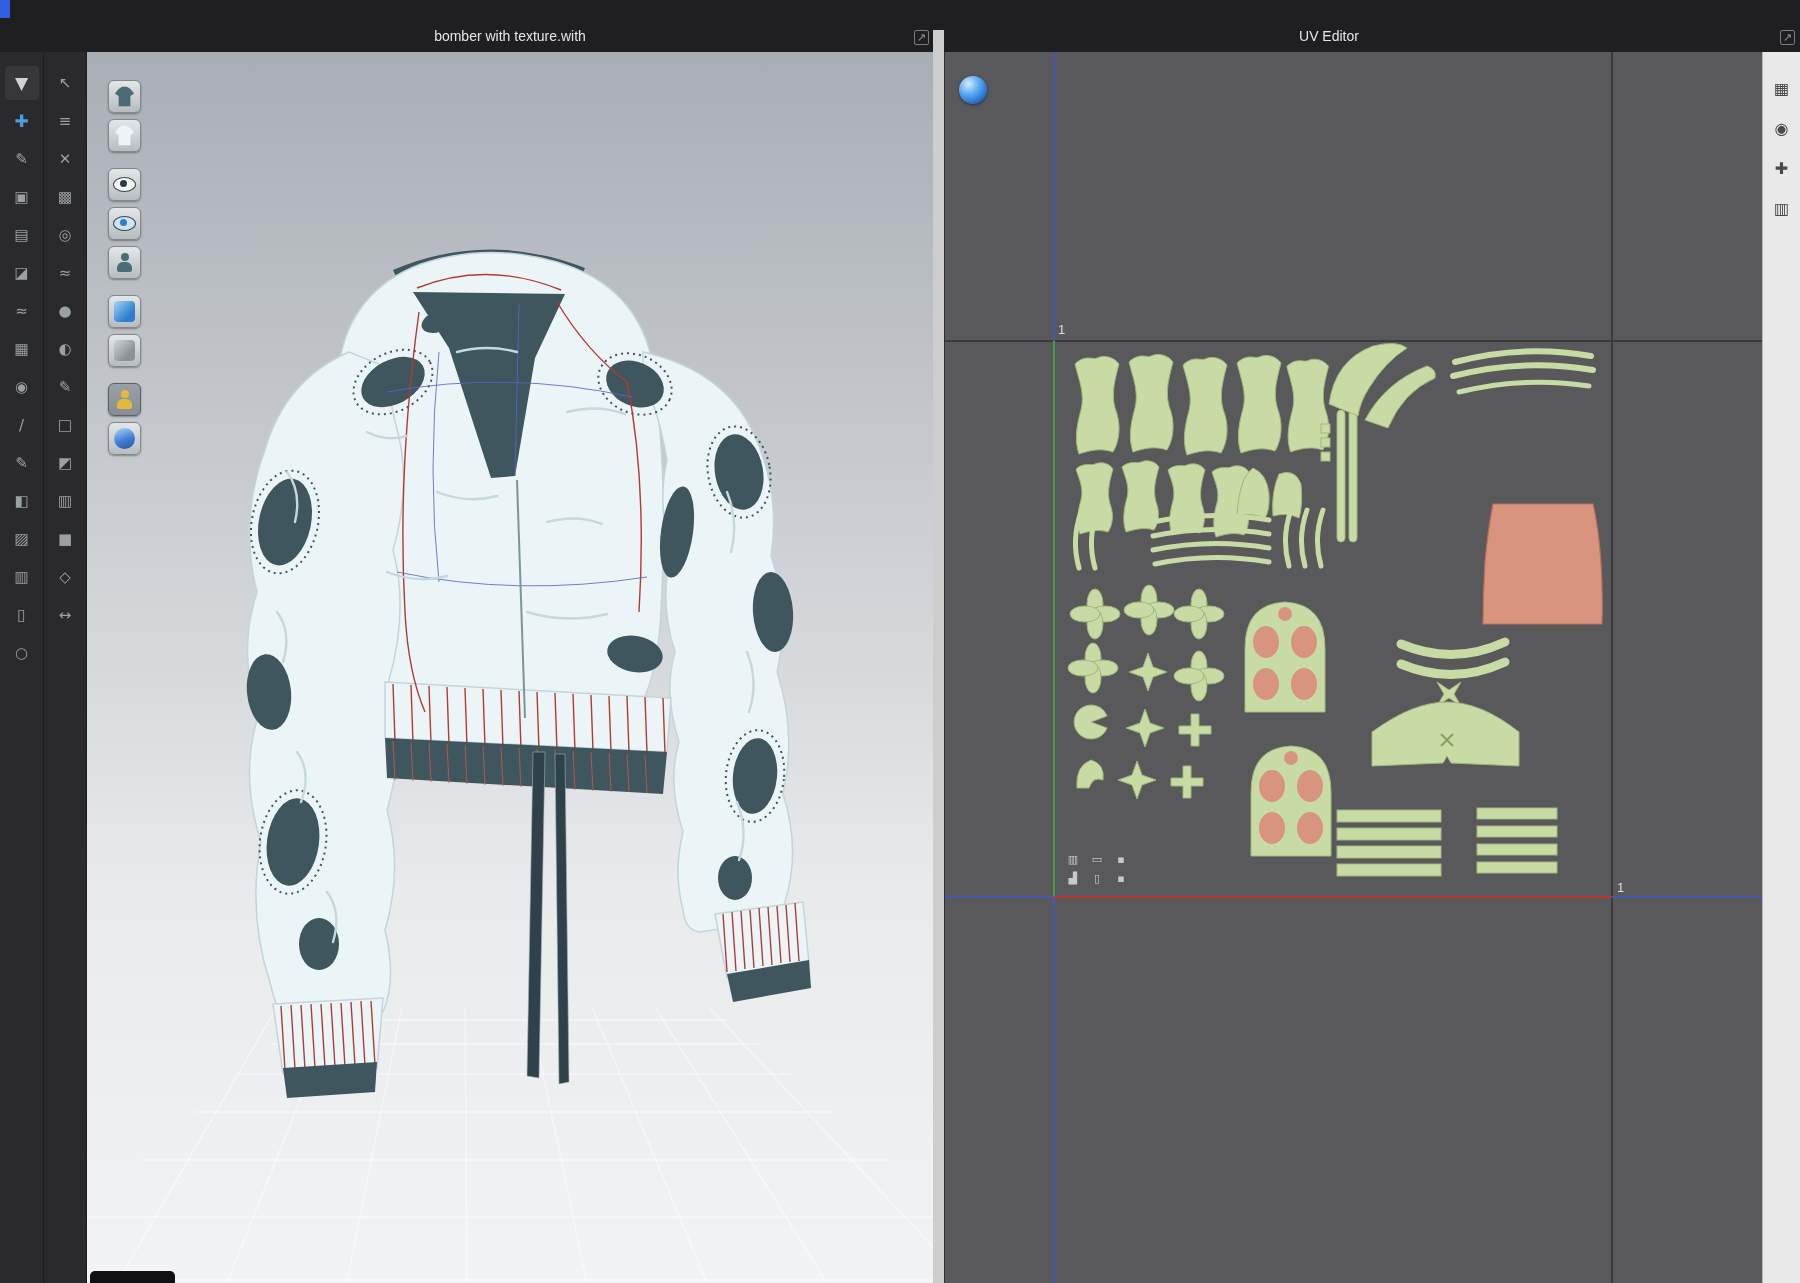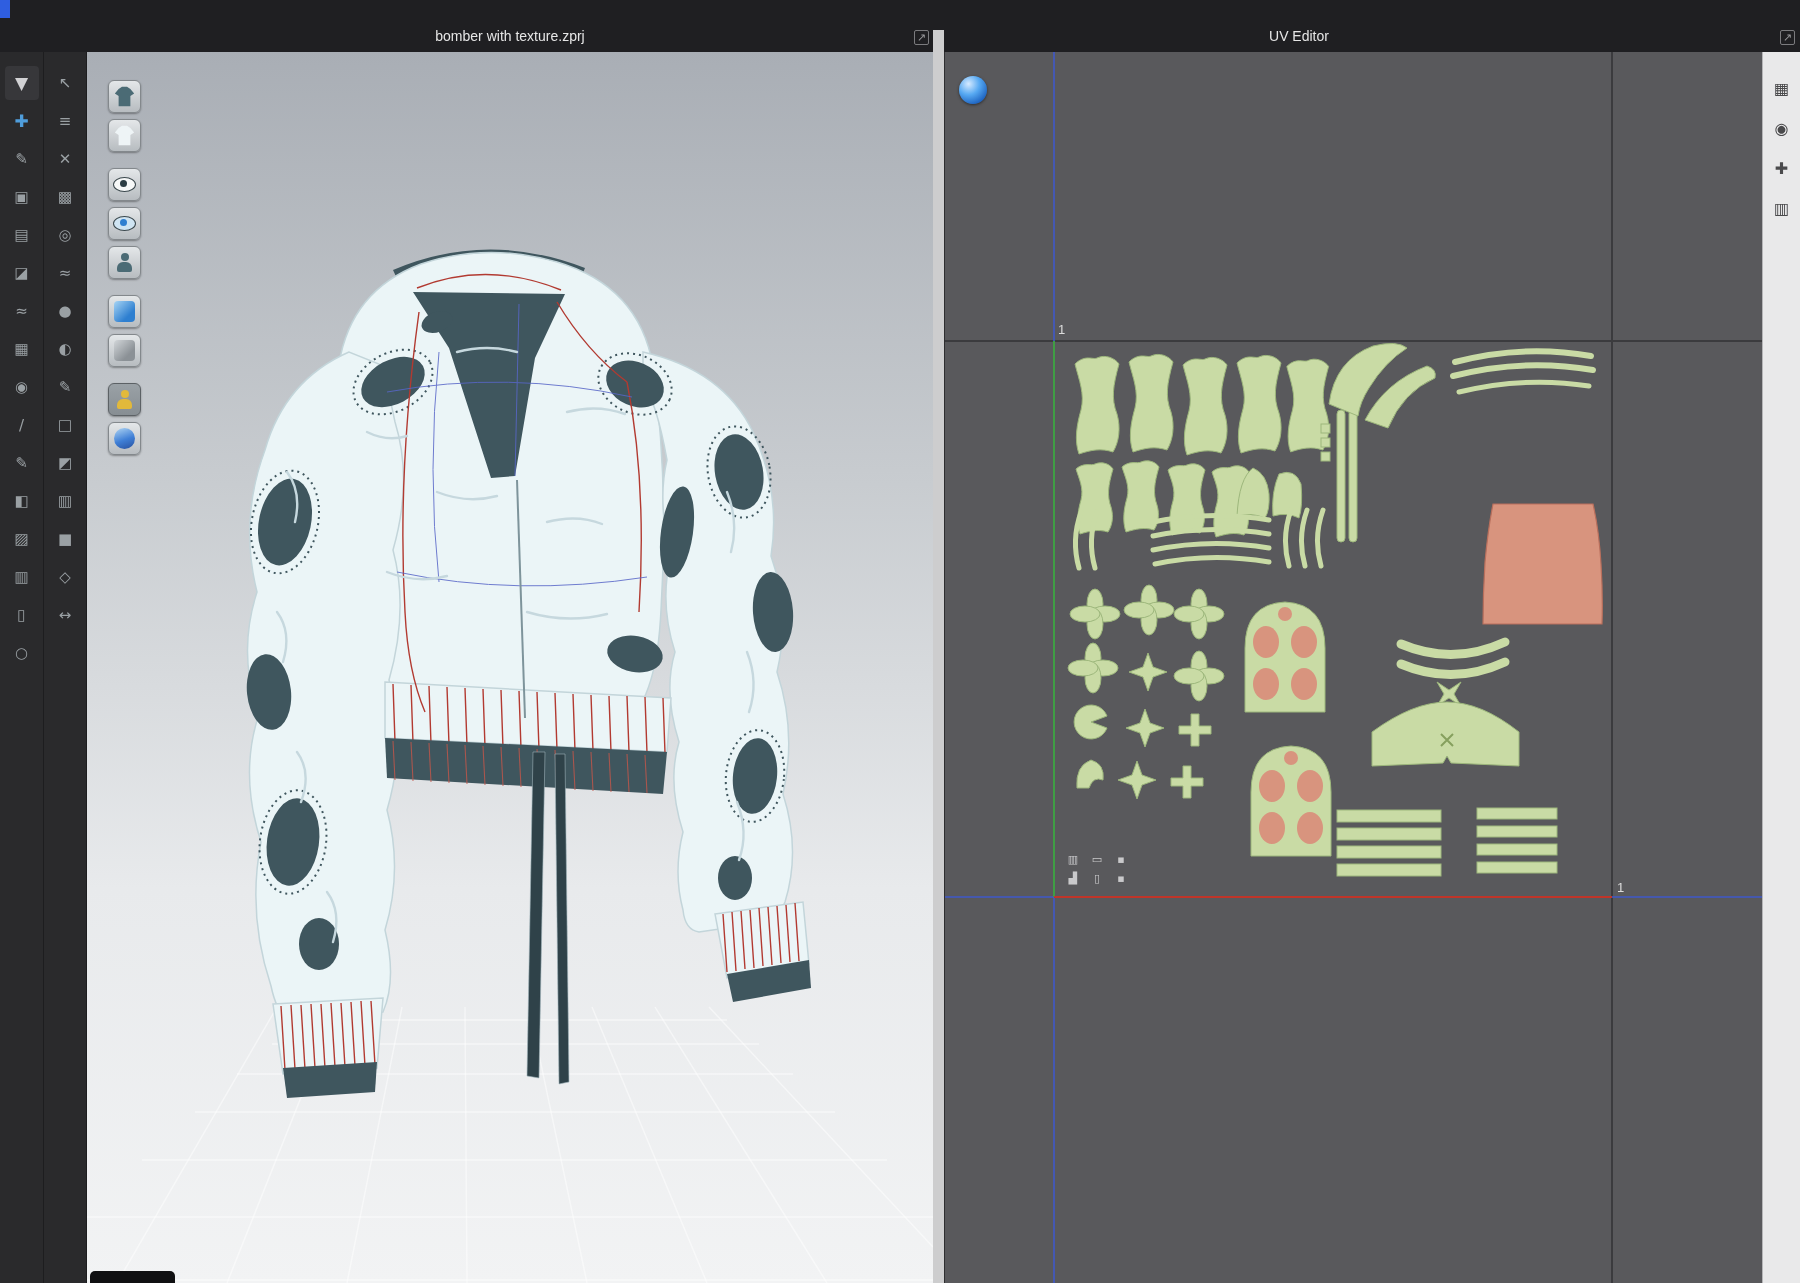--- a/index.html
+++ b/index.html
@@ -7,21 +7,21 @@
        background:#232325;font-family:"Liberation Sans",sans-serif;
        -webkit-font-smoothing:antialiased;}
 
   
   .titlebar{position:absolute;left:0;top:0;width:1800px;height:52px;
             background:var(--titlebar-bg,#1f1f22);border-bottom:1px solid #0b0b0c;}
   .corner-accent{position:absolute;left:0;top:0;width:10px;height:18px;background:#2f5ee0;}
   .title{position:absolute;top:0;height:52px;line-height:72px;text-align:center;
          color:var(--titlebar-text,#e6e6e6);font-size:14px;}
   .title.left{left:87px;width:846px;}
-  .title.right{left:890px;width:818px;}
+  .title.right{left:920px;width:818px;}
   .popout{position:absolute;top:30px;width:13px;height:13px;color:#9a9a9d;font-size:11px;
           line-height:13px;text-align:center;border:1px solid #7b7b7e;border-radius:2px;cursor:pointer;}
   .popout.left{left:914px;}
   .popout.right{left:1780px;}
 
   
   .tool-col{position:absolute;top:52px;height:1231px;background:var(--toolbar-bg,#2a2a2c);
             display:flex;flex-direction:column;align-items:center;padding-top:12px;box-sizing:border-box;}
   .tool-col.c1{left:0;width:44px;border-right:1px solid #1d1d1f;}
   .tool-col.c2{left:44px;width:43px;border-right:1px solid #1d1d1f;}
@@ -105,21 +105,21 @@
           border-radius:4px;cursor:pointer;}
   .rs-glyph{color:#4a4a4c;font-size:16px;font-family:"DejaVu Sans",sans-serif;}
 </style>
 </head>
 <body>
 
 <div class="app">
 
   <div class="titlebar">
     <div class="corner-accent"></div>
-    <div class="title left">bomber with texture.zprj</div>
+    <div class="title left">bomber with texture.with</div>
     <div class="title right">UV Editor</div>
     <span class="popout left">↗</span>
     <span class="popout right">↗</span>
   </div>
 
   <div class="tool-col c1">
 
       <div class="tool-btn" data-variant="header" title="tool-menu-arrow">
         <span class="tool-glyph">▼</span>
       </div>

